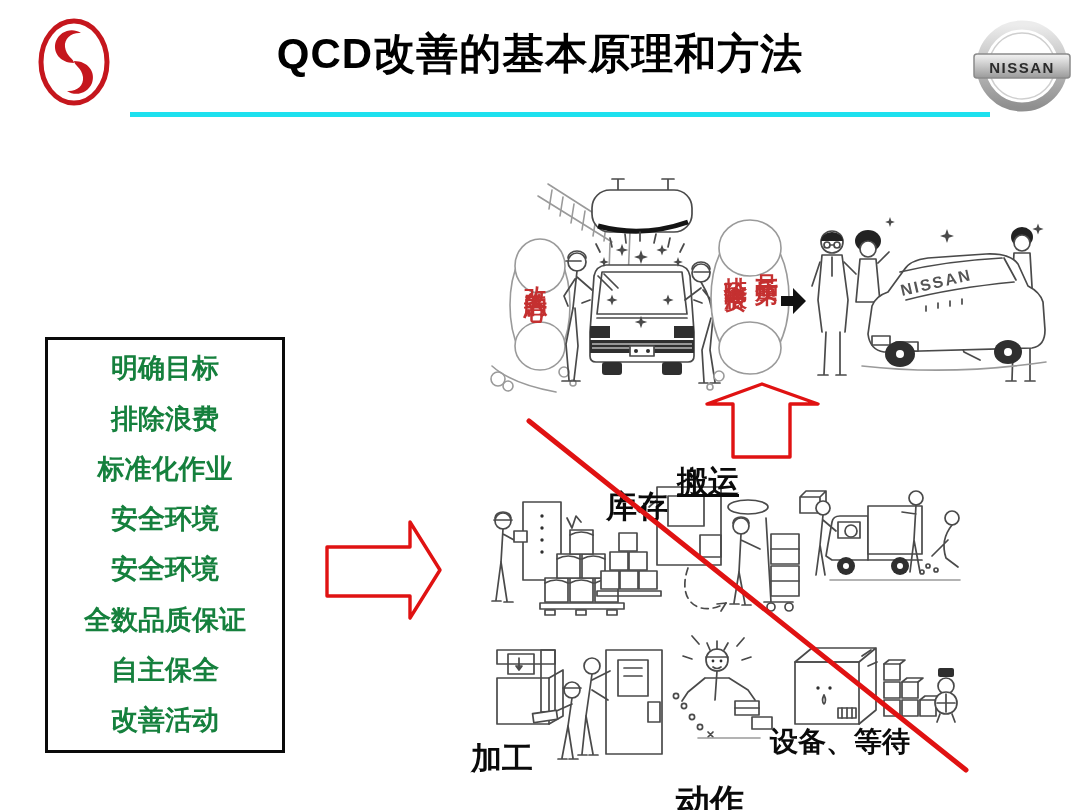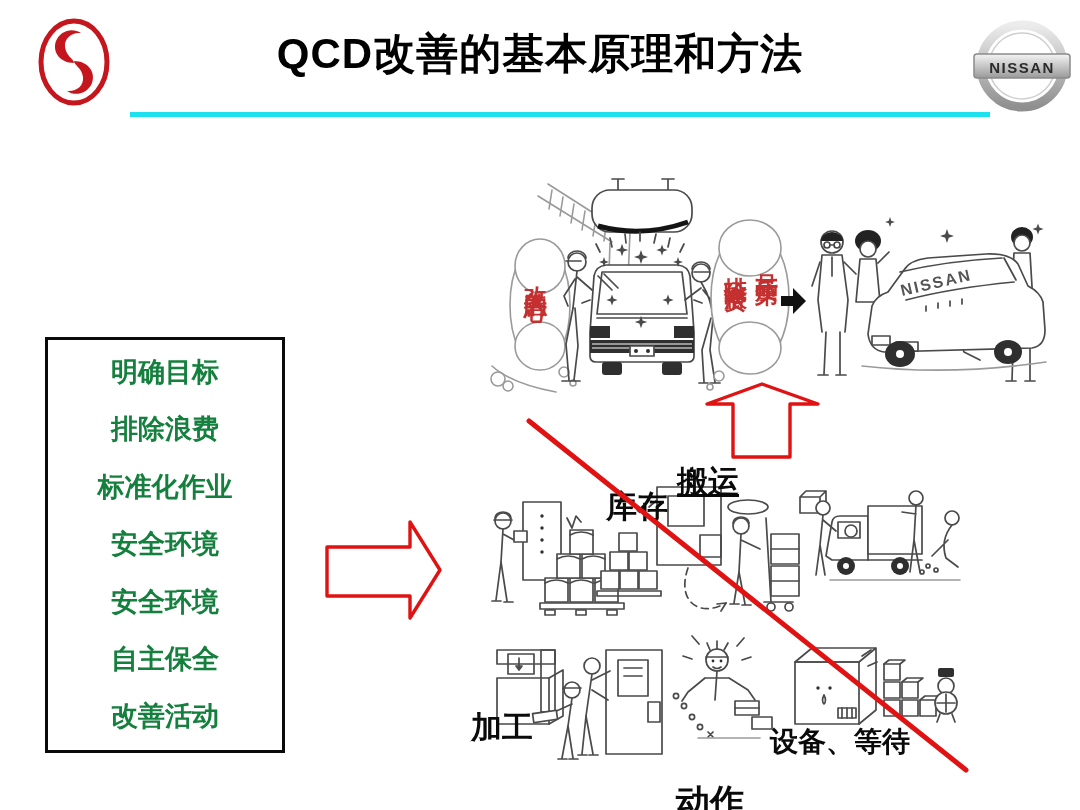--- a/index.html
+++ b/index.html
@@ -15,21 +15,21 @@
   .listbox div{line-height:1.1;white-space:nowrap;}
   .vtext{position:absolute;writing-mode:vertical-rl;text-orientation:upright;font-weight:bold;
          color:#c43030;letter-spacing:4px;z-index:3;white-space:nowrap;font-family:"Liberation Sans",sans-serif;}
   #bubble-kaizen{left:521px;top:268px;font-size:23px;}
   #bubble-quality{left:752px;top:256px;font-size:23px;}
   #bubble-waste{left:721px;top:258px;font-size:23px;}
   .wlabel{position:absolute;font-weight:bold;color:#0a0a0a;z-index:3;white-space:nowrap;}
   #lbl-inventory{left:606px;top:486px;font-size:31px;}
   #lbl-transport{left:677px;top:461px;font-size:31px;text-decoration:underline;}
   #lbl-inspect{left:934px;top:476px;font-size:29px;}
-  #lbl-processing{left:471px;top:707px;font-size:31px;}
+  #lbl-processing{left:471px;top:738px;font-size:31px;}
   #lbl-motion{left:676px;top:779px;font-size:34px;}
   #lbl-equipment{left:770px;top:723px;font-size:28px;}
   svg.layer{position:absolute;left:0;top:0;z-index:1;}
   svg.strike{position:absolute;left:0;top:0;z-index:5;pointer-events:none;}
   .logo{position:absolute;}
   #dongfeng{left:34px;top:14px;}
   #nissan{left:972px;top:16px;}
   .ink{stroke:#4a4a4a;stroke-width:1.7;fill:none;stroke-linecap:round;stroke-linejoin:round;}
   .lite{stroke:#9a9a9a;stroke-width:1.6;fill:none;stroke-linecap:round;}
   .fillw{fill:#ffffff;}
@@ -69,20 +69,21 @@
 
   <div class="accent-line"></div>
 
 
   <div class="listbox">
     <div>明确目标</div>
     <div>排除浪费</div>
     <div>标准化作业</div>
     <div>安全环境</div>
     <div>安全环境</div>
+    <div>全数品质保证</div>
     <div>自主保全</div>
     <div>改善活动</div>
   </div>
 
   <svg class="layer" width="1080" height="810" viewBox="0 0 1080 810">
     <defs>
       <path id="spark" d="M0,-7 L1.8,-1.8 L7,0 L1.8,1.8 L0,7 L-1.8,1.8 L-7,0 L-1.8,-1.8 Z"></path>
     </defs>
 
     <g>

